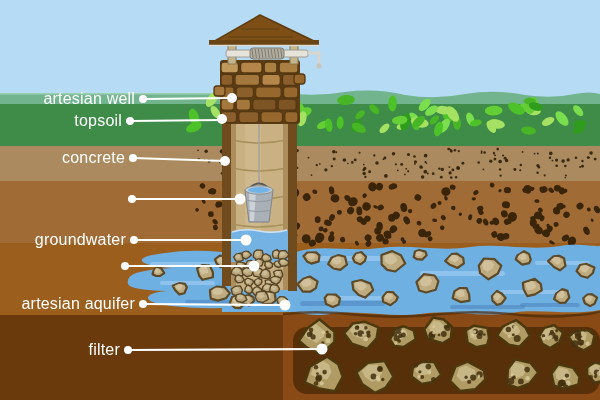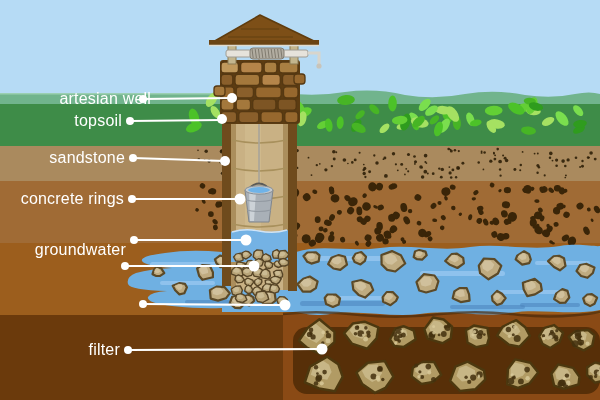--- a/index.html
+++ b/index.html
@@ -809,19 +809,19 @@
           <circle cx="285" cy="305" r="5.5" stroke="none"></circle>
         </g>
     <g>
       <line x1="128" y1="350" x2="322" y2="349" stroke-width="2.2"></line>
           <circle cx="128" cy="350" r="4" stroke="none"></circle>
           <circle cx="322" cy="349" r="5.5" stroke="none"></circle>
         </g>
   </g>
 </svg>
 
-  <div class="label" style="top:89px;left:16px;width:135px">artesian well</div>
+  <div class="label" style="top:89px;left:0;width:135px">artesian well</div>
   <div class="label" style="top:111px;left:0;width:122px">topsoil</div>
-  <div class="label" style="top:148px;left:0;width:125px">sandstone</div>
-  <div class="label" style="top:189px;left:0;width:124px">concrete rings</div>
-  <div class="label" style="top:240px;left:0;width:126px">groundwater</div>
+  <div class="label" style="top:148px;left:0;width:125px">concrete</div>
+  <div class="label" style="top:230px;left:0;width:126px">groundwater</div>
+  <div class="label" style="top:294px;left:0;width:135px">artesian aquifer</div>
   <div class="label" style="top:340px;left:0;width:120px">filter</div>
 </div>
 
 </body></html>

